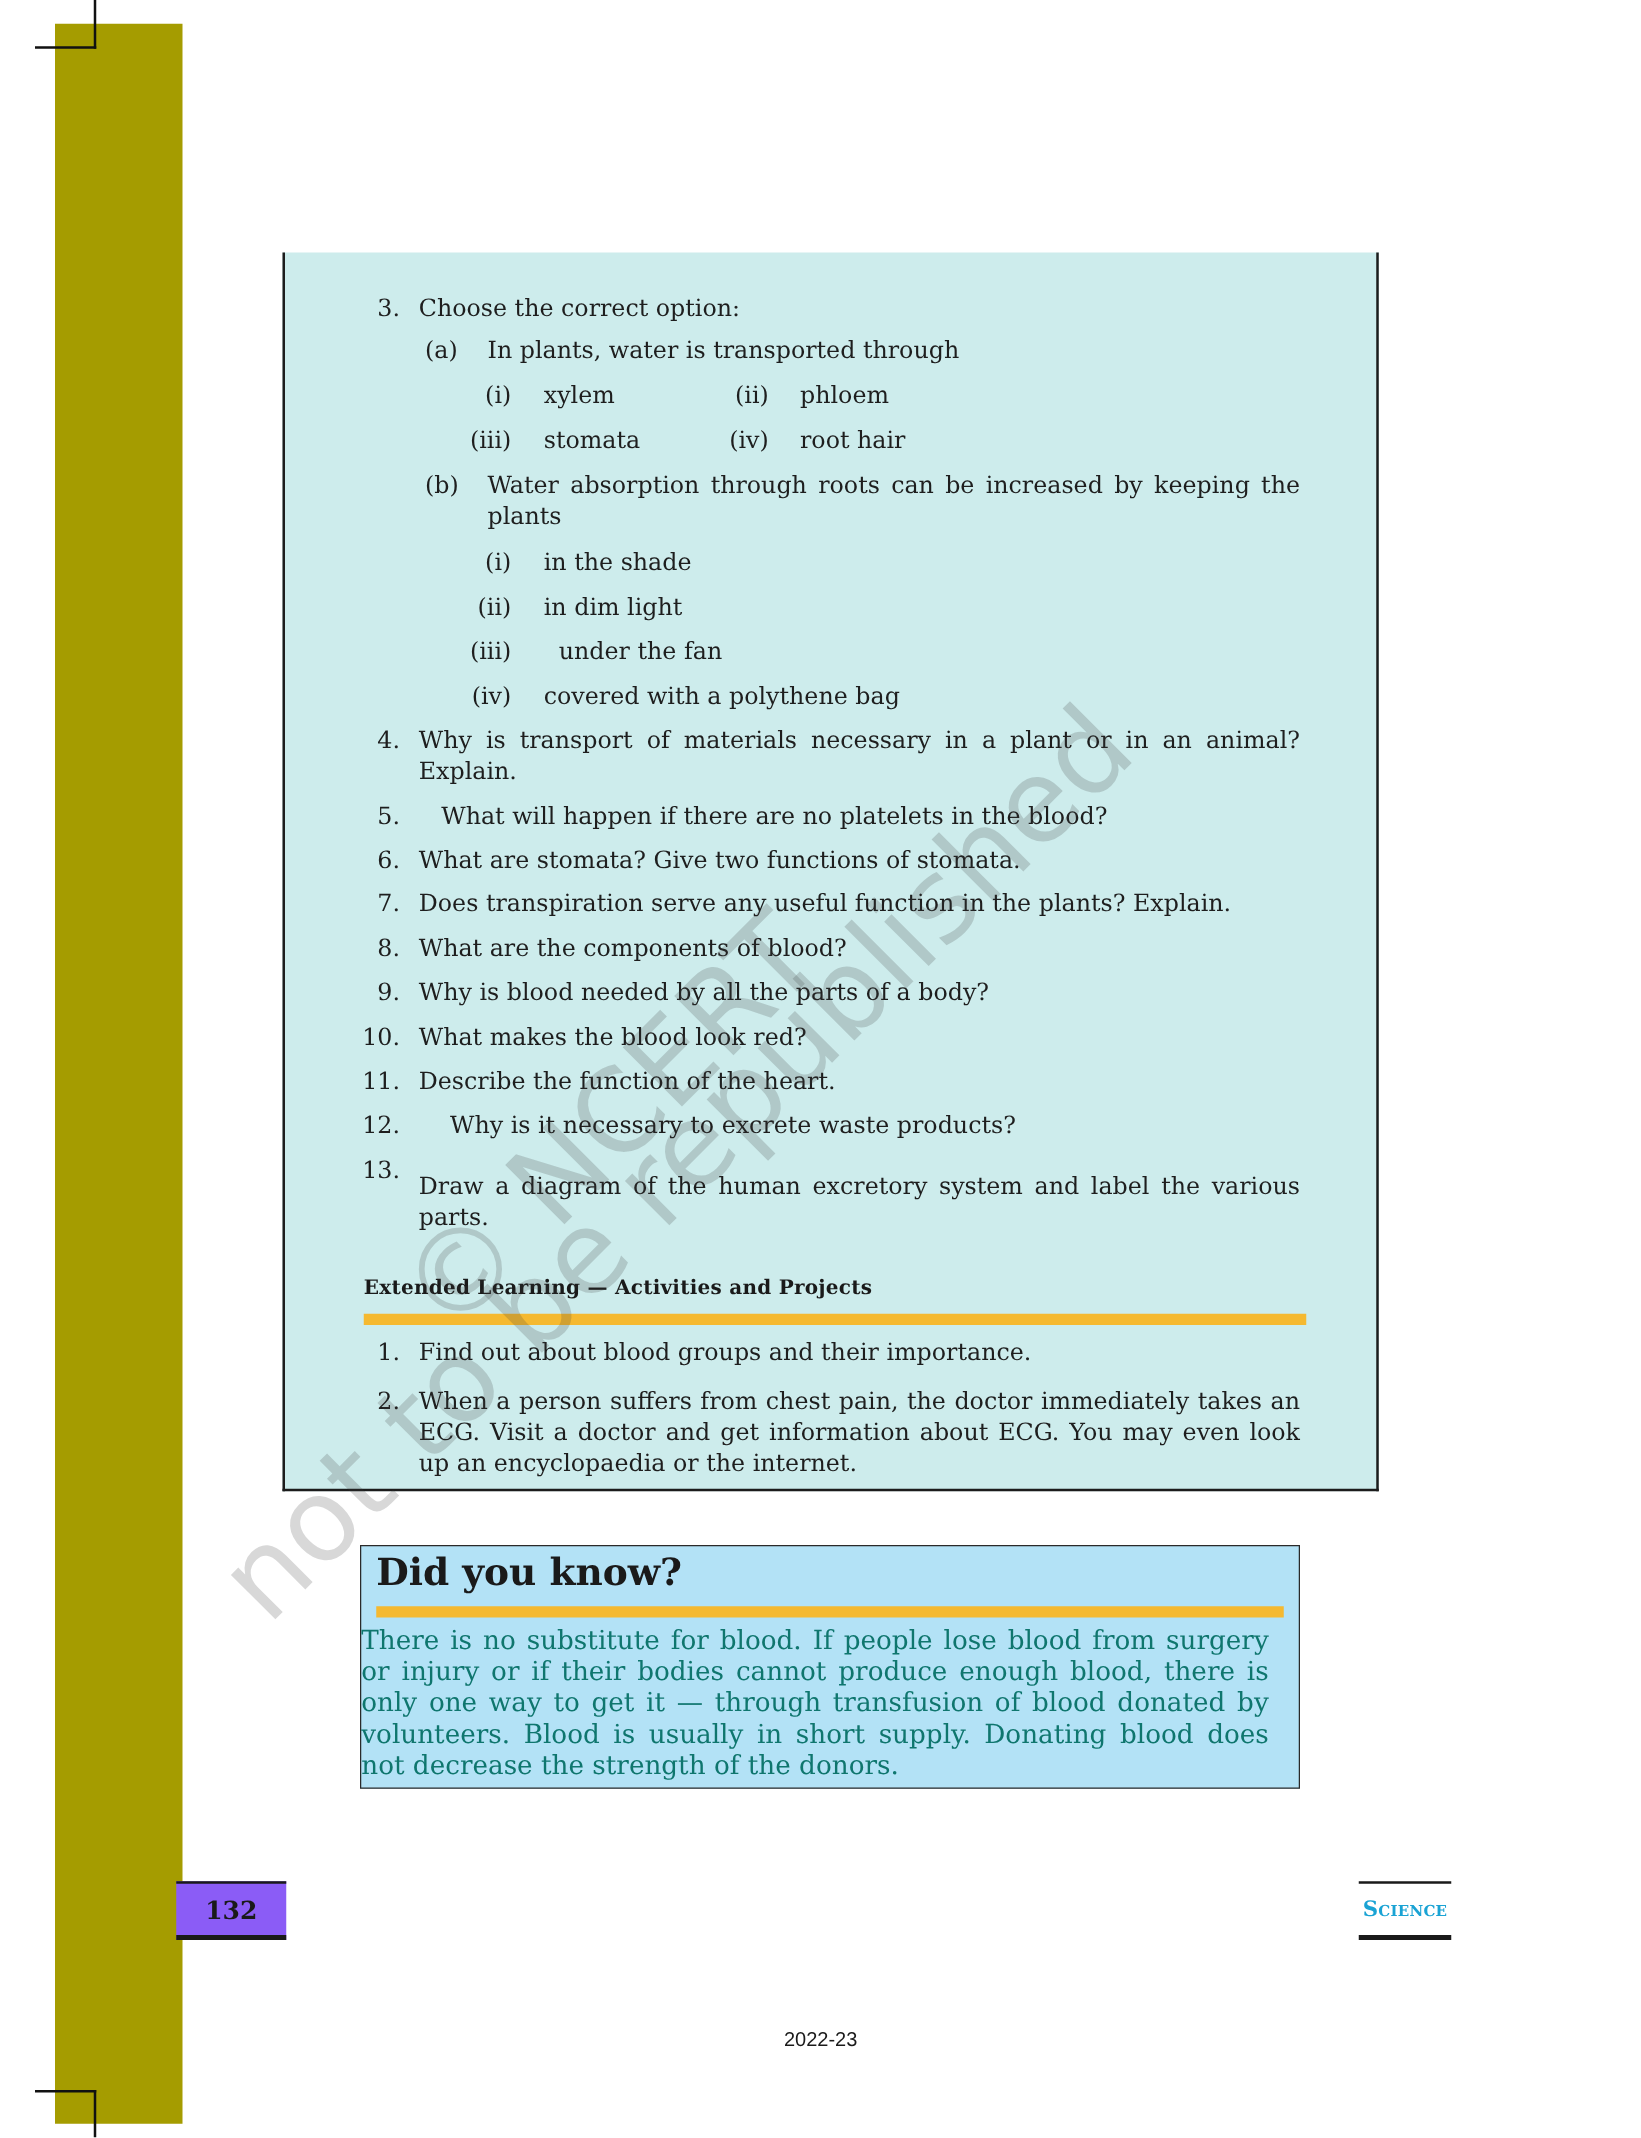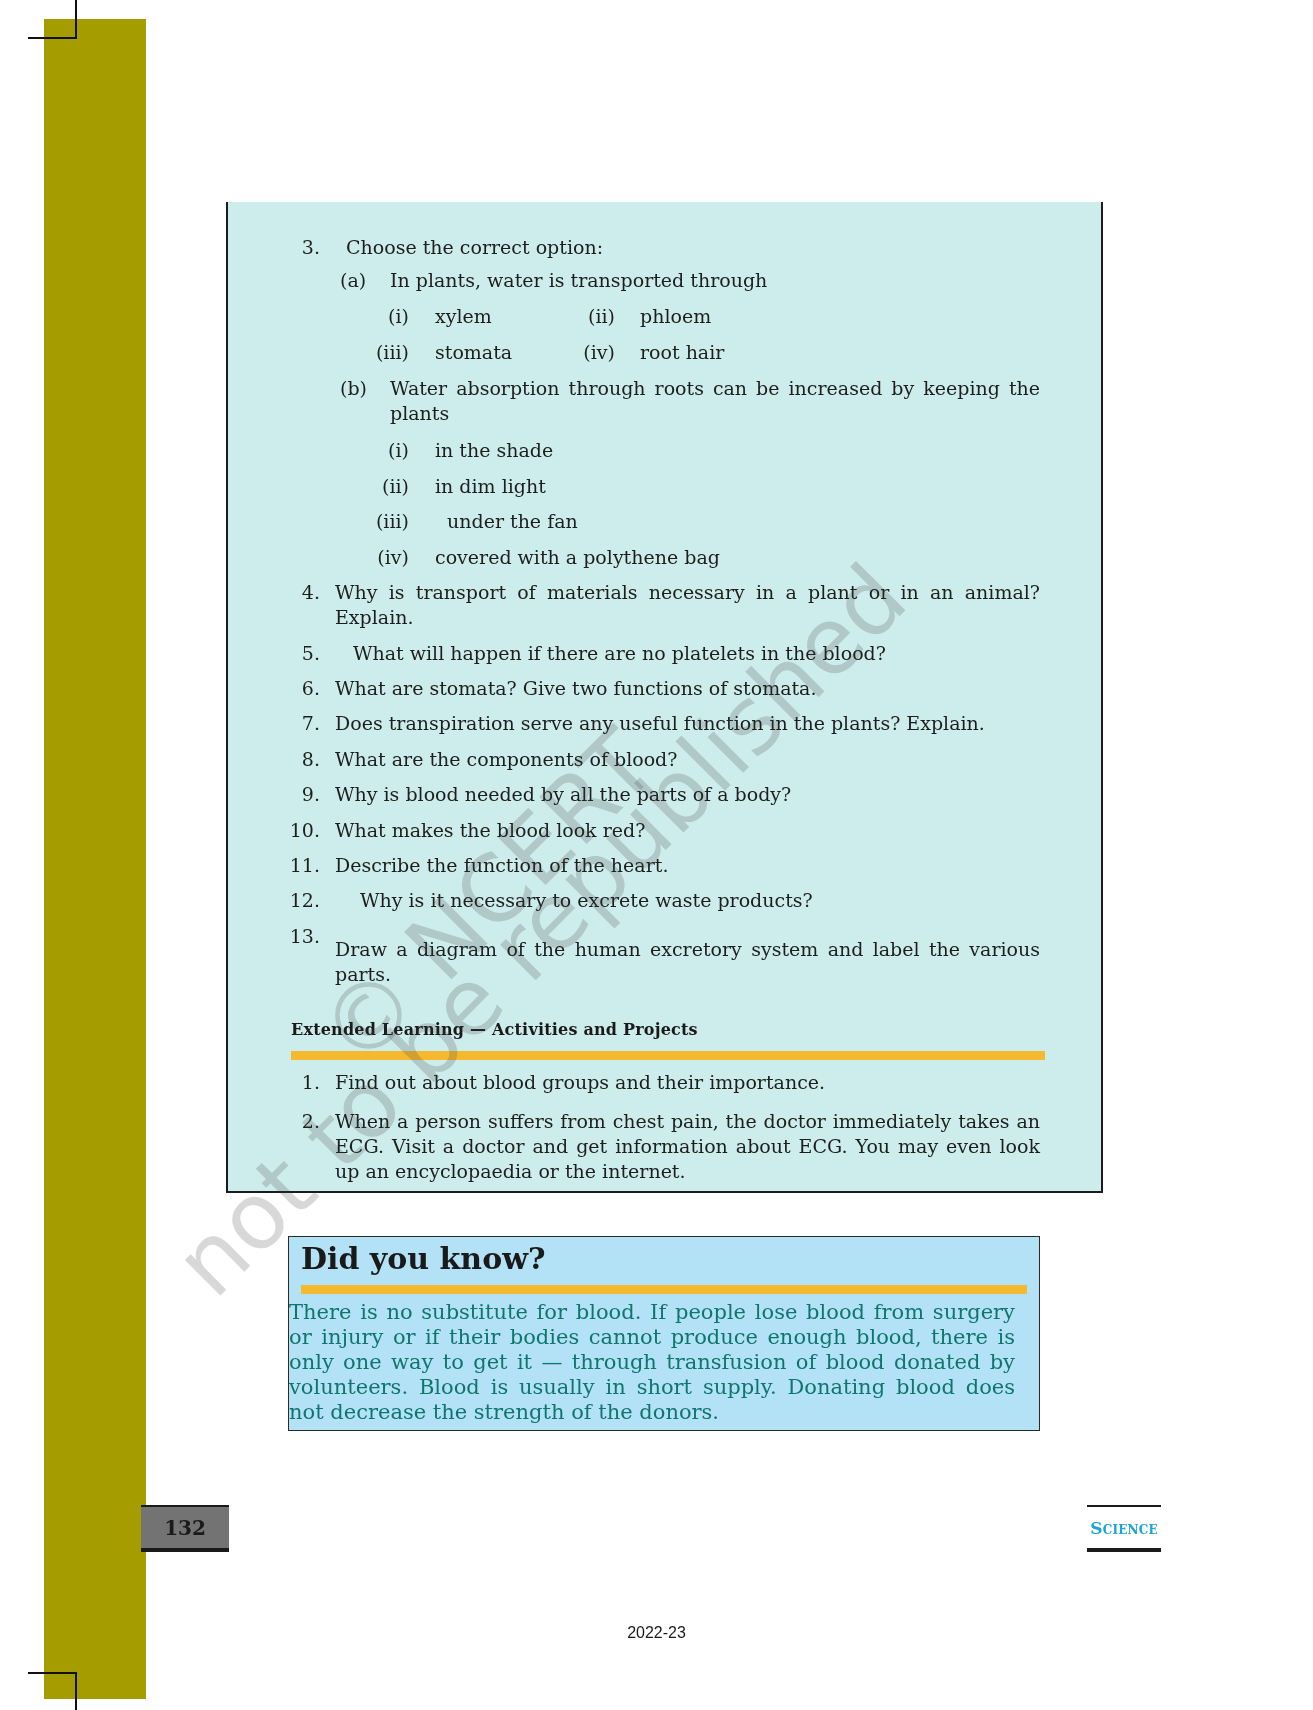--- a/index.html
+++ b/index.html
@@ -31,21 +31,21 @@
   .dyk {
     position:absolute; left:288px; top:1236px; width:750px; height:193px;
     background:#b3e2f6; border:1px solid #2a2a2a;
   }
   .dyk-title { position:absolute; left:12px; top:7px; font-size:30px; font-weight:bold; line-height:30px; color:#1a1a1a; }
   .dyk-body {
     position:absolute; left:0; top:63px; width:726px; font-size:21px; line-height:25px;
     text-align:justify; text-align-last:left; color:#0f766e;
   }
 
-  .pageno-wrap { position:absolute; left:141px; top:1505px; width:88px; height:47px; background:#737373; }
+  .pageno-wrap { position:absolute; left:141px; top:1505px; width:88px; height:47px; background:#8b5cf6; }
   .pageno-top { position:absolute; left:0; top:0; width:88px; height:2px; background:#1a1a1a; }
   .pageno-bot { position:absolute; left:0; bottom:0; width:88px; height:4px; background:#1a1a1a; }
   .pageno { position:absolute; left:0; width:88px; top:11px; text-align:center; font-weight:bold; font-size:20px; color:#1a1a1a; }
 
   .subj-wrap { position:absolute; left:1087px; top:1505px; width:74px; height:47px; }
   .subj-top { position:absolute; left:0; top:0; width:74px; height:2px; background:#1a1a1a; }
   .subj-bot { position:absolute; left:0; bottom:0; width:74px; height:4px; background:#1a1a1a; }
   .subj { position:absolute; left:0; width:74px; top:13px; text-align:center; font-weight:bold; font-size:17px;
           font-variant:small-caps; color:#1aa3d4; letter-spacing:0.2px; }
 
@@ -66,21 +66,21 @@
 <div class="olive-bar"></div>
 <div class="crop" style="left:75px;top:0;width:2px;height:39px;"></div>
 <div class="crop" style="left:28px;top:37px;width:49px;height:2px;"></div>
 <div class="crop" style="left:28px;top:1672px;width:49px;height:2px;"></div>
 <div class="crop" style="left:75px;top:1672px;width:2px;height:38px;"></div>
 
 <div class="qbox">
 
   <div class="line" style="top:33px;left:0;">
     <span class="num" style="left:52px;">3.</span>
-    <span class="txt" style="left:118px;">Choose the correct option:</span>
+    <span class="txt" style="left:107px;">Choose the correct option:</span>
   </div>
 
   <div class="line" style="top:66px;left:0;">
     <span class="txt" style="left:112px;">(a)</span>
     <span class="txt" style="left:162px;">In plants, water is transported through</span>
   </div>
 
   <div class="line" style="top:102px;left:0;">
     <span class="num" style="left:141px;">(i)</span>
     <span class="txt" style="left:207px;">xylem</span>

